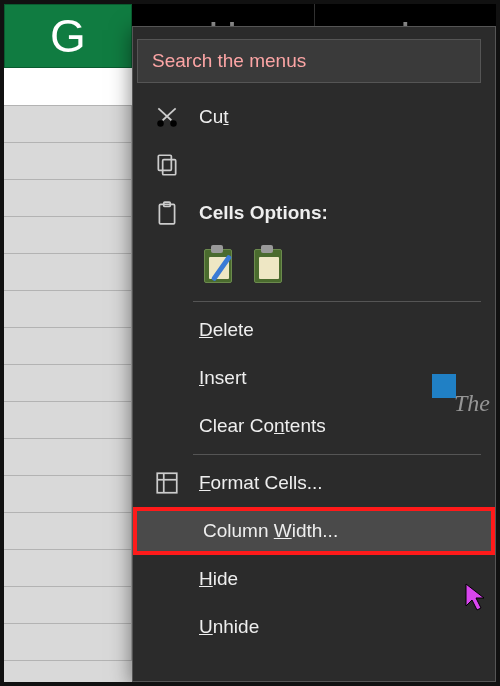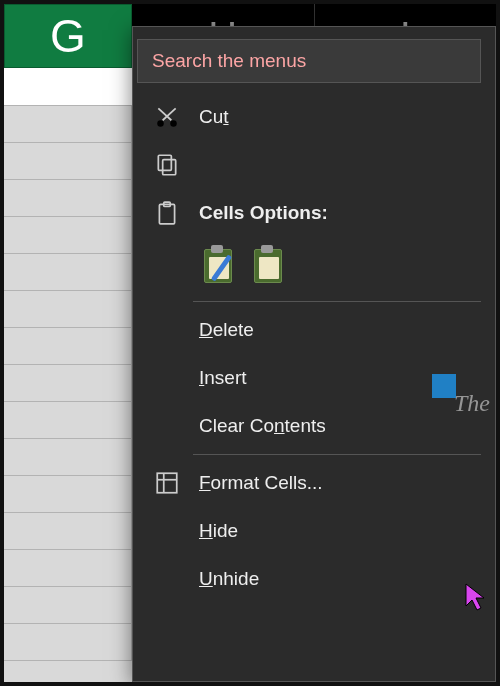--- a/index.html
+++ b/index.html
@@ -272,20 +272,24 @@
     <span class="icon-slot">
       <svg class="mi" viewBox="0 0 24 24">
           <rect x="3" y="3" width="18" height="18"></rect>
           <line x1="3" y1="9" x2="21" y2="9"></line>
           <line x1="9" y1="3" x2="9" y2="21"></line>
         </svg>
     </span>
     <span class="label"><span><u>F</u>ormat Cells...</span></span>
   </div>
 
+  <div class="menu-row highlight-box">
+    <span class="icon-slot"></span>
+    <span class="label"><span>Column <u>W</u>idth...</span></span>
+  </div>
 
   <div class="menu-row">
     <span class="icon-slot"></span>
     <span class="label"><span><u>H</u>ide</span></span>
   </div>
 
   <div class="menu-row">
     <span class="icon-slot"></span>
     <span class="label"><span><u>U</u>nhide</span></span>
   </div>

